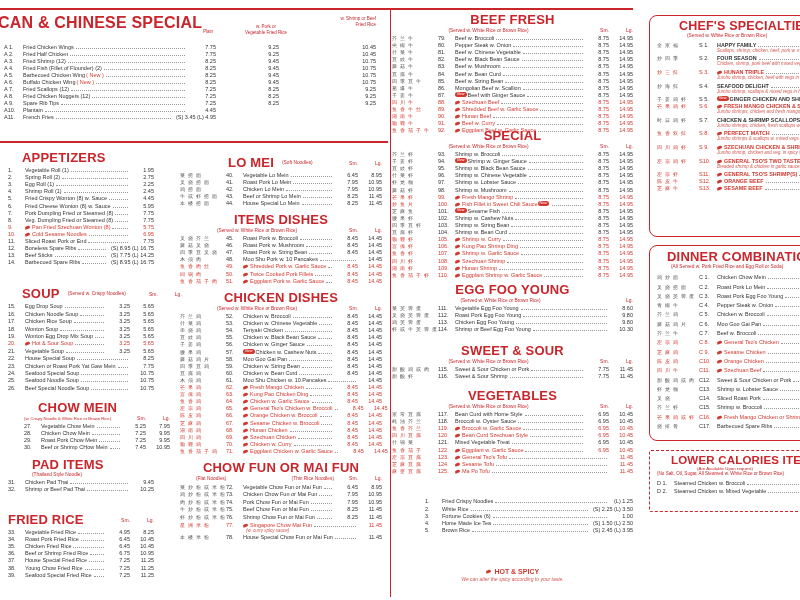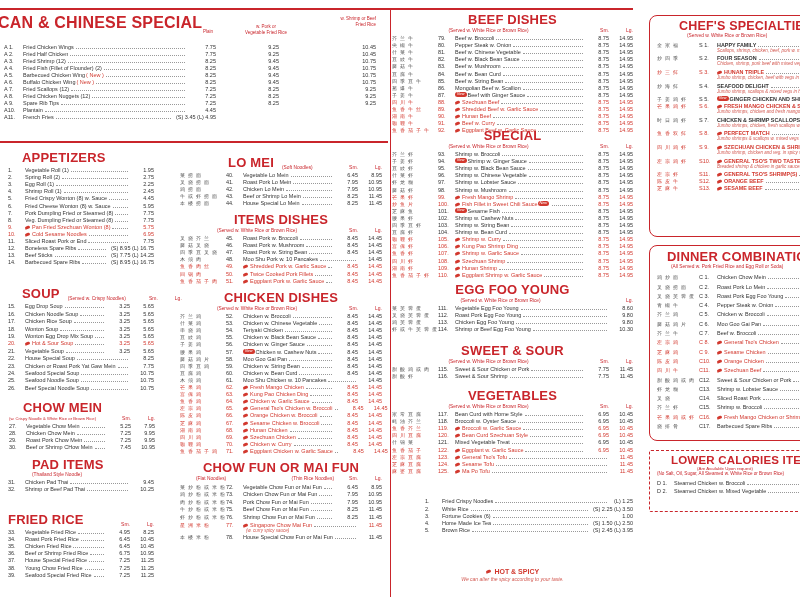--- a/index.html
+++ b/index.html
@@ -3,21 +3,21 @@
 <meta charset="utf-8">
 <style>
 *{margin:0;padding:0;box-sizing:border-box}
 html,body{width:800px;height:600px}
 body{position:relative;background:#fff;overflow:hidden;font-family:"Liberation Sans",sans-serif;font-size:5.5px;color:#333;-webkit-font-smoothing:antialiased}
 .sec{position:absolute}
 .line{position:absolute;background:#c9252b}
 .h1{color:#c9252b;font-weight:bold;font-size:13px;letter-spacing:.2px;white-space:nowrap}
 .tc{text-align:center}
 .sub{color:#c9252b;font-size:4.8px;white-space:nowrap}
-.headrow{display:flex;align-items:flex-end;gap:8px}
+.headrow{display:flex;align-items:center;gap:8px}
 .headrow .colhead{margin-left:auto}
 .subline{display:flex;align-items:baseline;position:relative}
 .subline .sub{flex:1;text-align:center}
 .colhead{display:flex;color:#c9252b;font-size:5px}
 .colhead .p{color:#c9252b}
 .items{margin-top:1px}
 .row{display:flex;align-items:flex-end;height:7.1px;white-space:nowrap}
 .cn{flex:none;width:46px;overflow:hidden;font-size:5px;letter-spacing:3px;color:#555}
 .cn:empty{width:0;letter-spacing:0}
 .num{flex:none;width:17px}
@@ -616,21 +616,21 @@
       <span class="lead"></span>
       <span class="p p1"></span>
       <span class="p p2"></span>
       <span class="p p3">10.75</span>
     </div>
 
   </div>
     </div>
 </div>
 
-<div class="sec c1" style="left:9px;top:400px;width:146px">
+<div class="sec c1" style="left:24px;top:400px;width:146px">
   <div class="h1" style="margin-left:14px">CHOW MEIN</div>
   <div class="subline">
     <span class="sub" style="text-align:left;font-size:4.2px">(w. Crispy Noodle &amp; White Rice or Brown Rice)</span>
     <span class="colhead">
         <span class="p p2">Sm.</span>
         <span class="p p3">Lg.</span>
       </span>
   </div>
   <div class="items">
       <div class="item">
@@ -1445,21 +1445,21 @@
       <span class="p p1"></span>
       <span class="p p2"></span>
       <span class="p p3">11.45</span>
     </div>
 
   </div>
     </div>
 </div>
 
 <div class="sec" style="left:392px;top:12px;width:241px">
-  <div class="h1 tc">BEEF DISHES</div>
+  <div class="h1 tc">BEEF FRESH</div>
   <div class="subline">
     <span class="sub">(Served w. White Rice or Brown Rice)</span>
     <span class="colhead">
         <span class="p p2">Sm.</span>
         <span class="p p3">Lg.</span>
       </span>
   </div>
   <div class="items">
       <div class="item">
     <div class="row">

